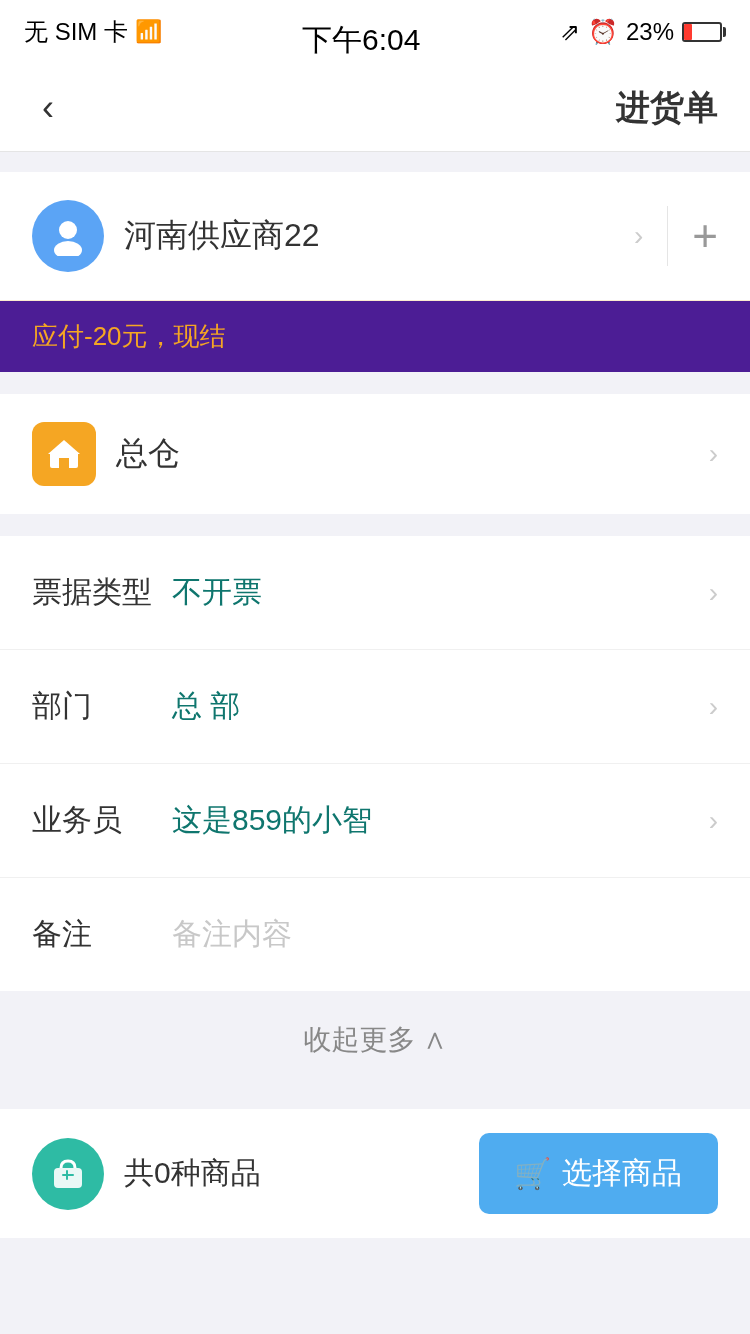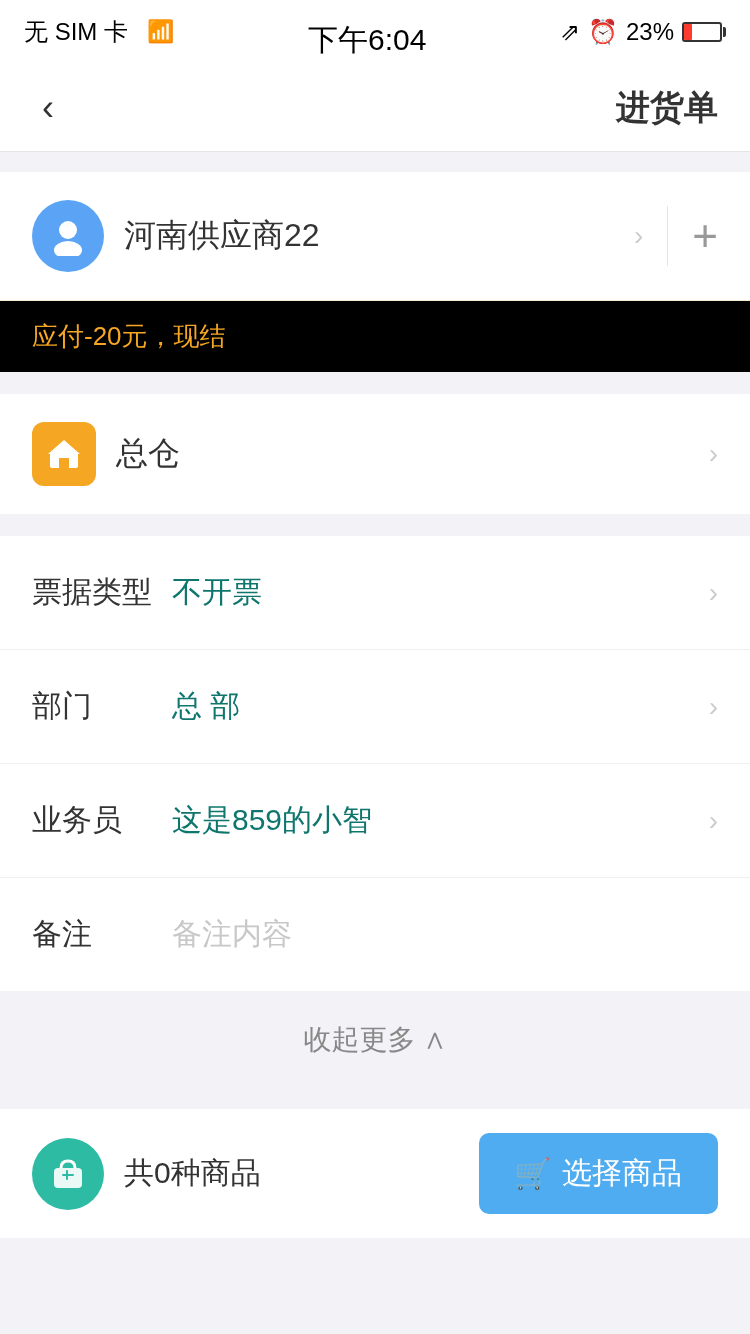--- a/index.html
+++ b/index.html
@@ -21,21 +21,21 @@
       display: flex;
       align-items: center;
       justify-content: space-between;
       padding: 0 24px;
       font-size: 24px;
       color: #000;
     }
     .status-left {
       display: flex;
       align-items: center;
-      gap: 19px;
+      gap: 7px;
       font-size: 24px;
     }
     .status-center {
       font-size: 30px;
       font-weight: 500;
       margin-top: 17px;
     }
     .status-right {
       display: flex;
       align-items: center;
@@ -124,21 +124,21 @@
     }
     .add-button {
       font-size: 44px;
       color: #999;
       cursor: pointer;
       line-height: 1;
     }
 
     
     .notice-bar {
-      background: #000000;
+      background: #4c1d95;
       padding: 18px 32px;
       font-size: 26px;
       color: #f5a623;
       border-top: 1px solid #faecd0;
     }
 
     
     .warehouse-row {
       display: flex;
       align-items: center;

